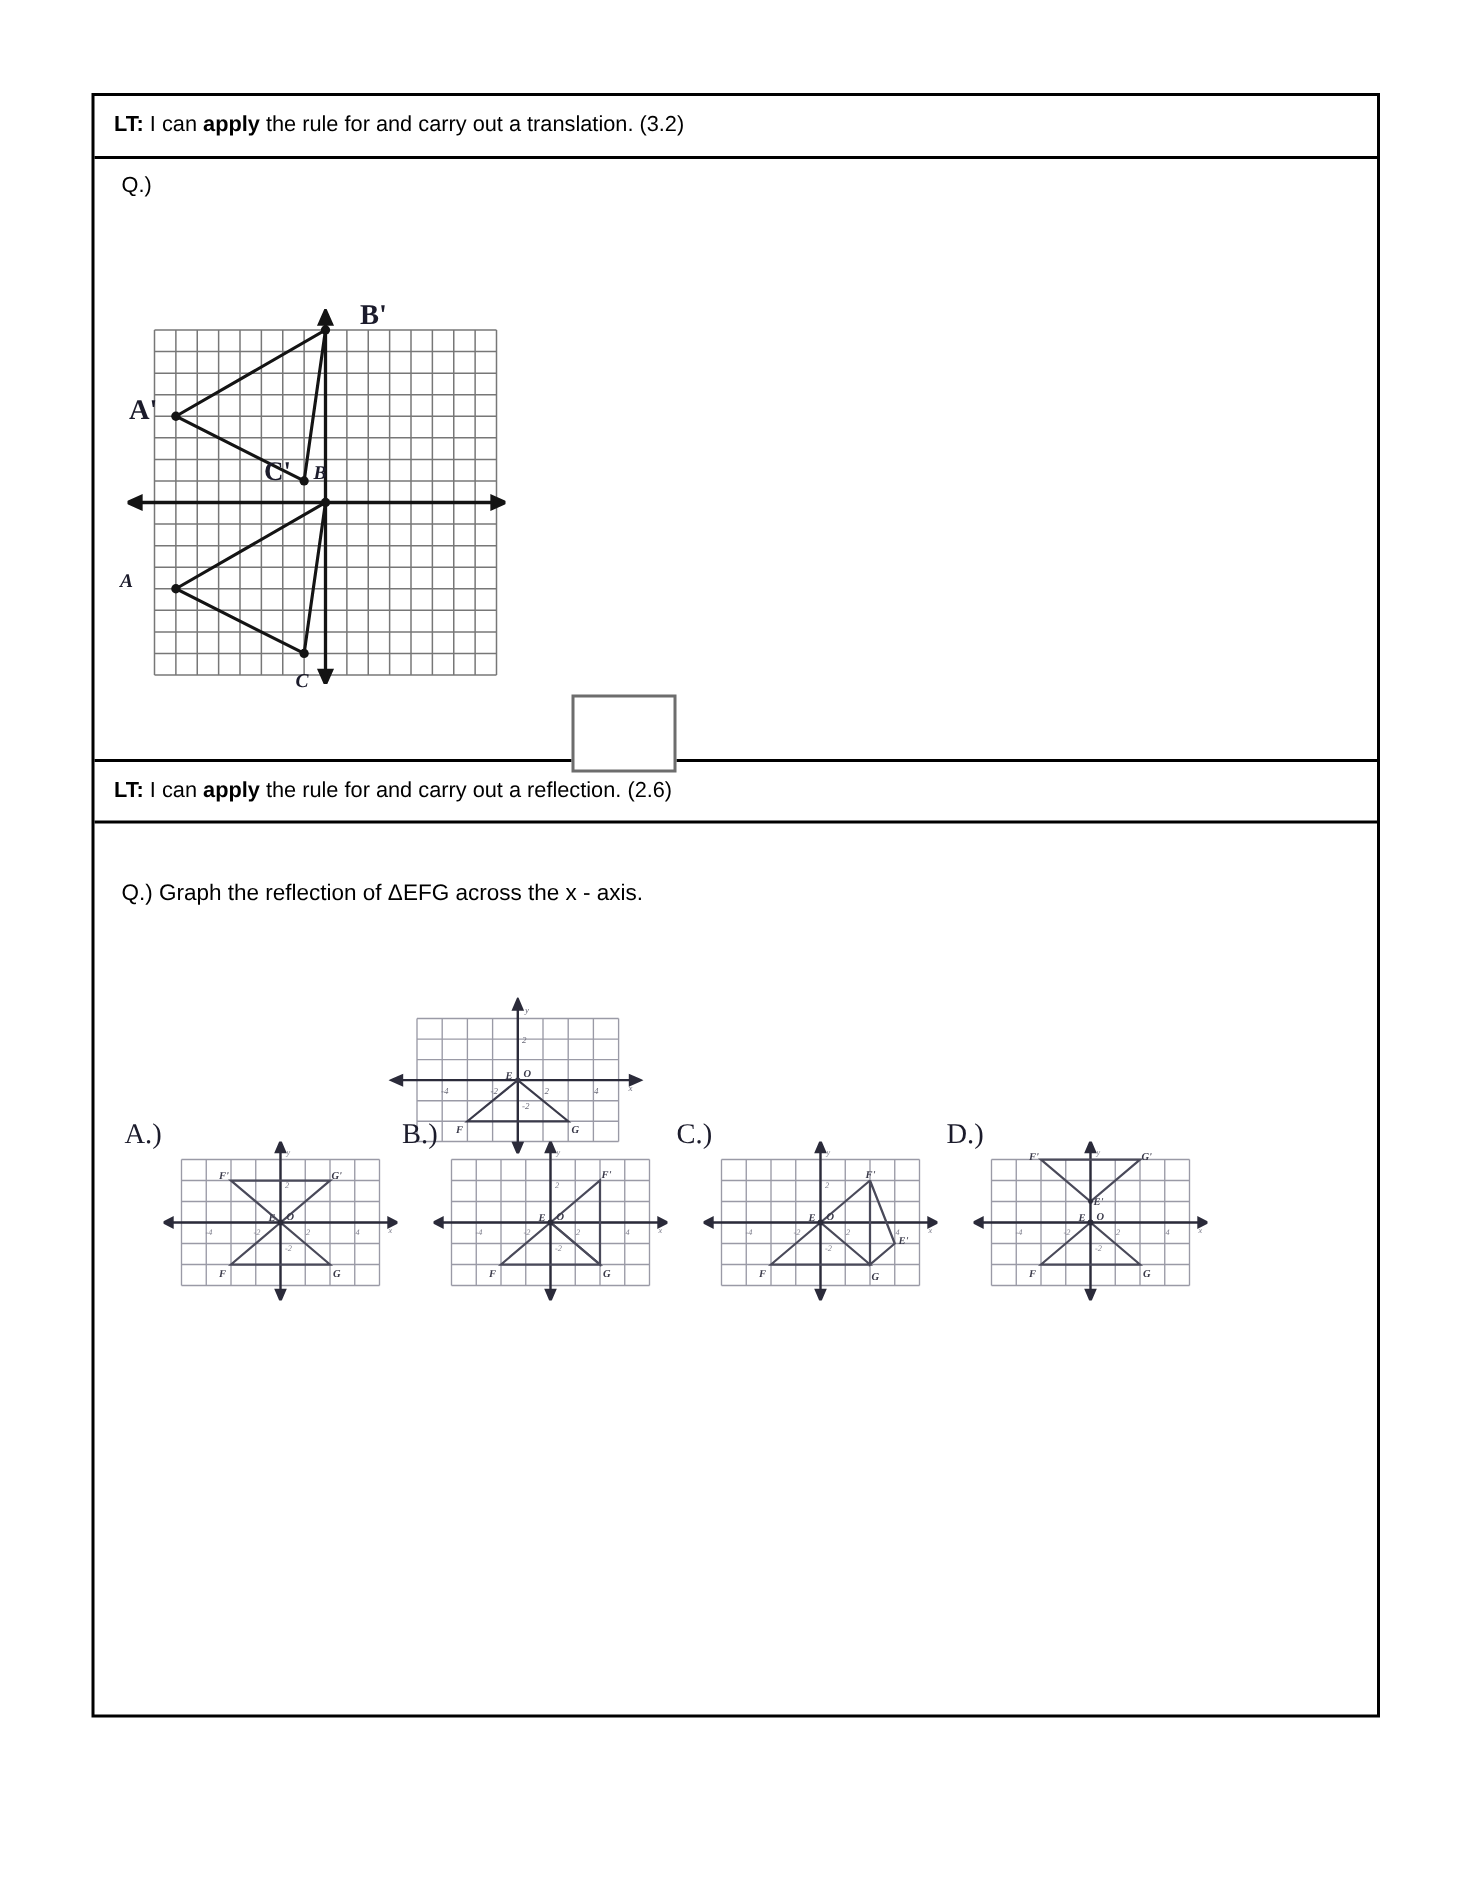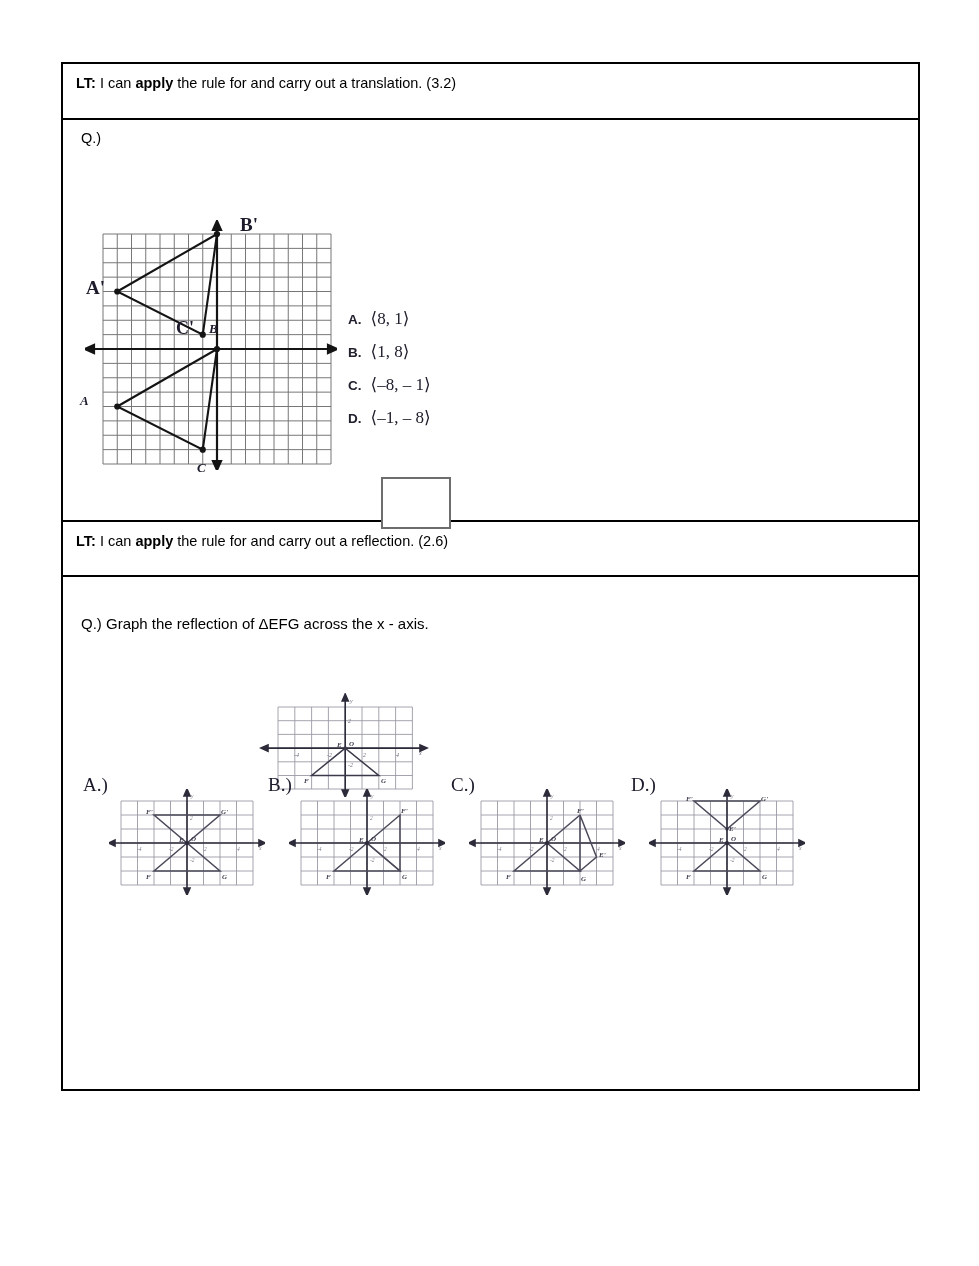--- a/index.html
+++ b/index.html
@@ -22,34 +22,34 @@
     left: 61px;
     top: 62px;
     width: 859px;
     border: 2px solid #000;
     box-sizing: border-box;
     background: #fff;
   }
 
   .lt-row {
     border-bottom: 2px solid #000;
-    padding: 10px 12px 24px 13px;
+    padding: 10px 12px 10px 13px;
     font-size: 14.5px;
     line-height: 1.35;
     color: #000;
   }
   .lt-row .lt-tag { font-weight: bold; }
   .lt-row .lt-bold { font-weight: bold; }
 
   .body-row {
     position: relative;
     box-sizing: border-box;
   }
   .body-row.translation { height: 402px; border-bottom: 2px solid #000; }
-  .body-row.reflection  { height: 512px; }
+  .body-row.reflection  { height: 594px; }
 
   
   .q-label {
     position: absolute;
     font-size: 14.5px;
     color: #000;
     white-space: nowrap;
   }
 
   
@@ -205,34 +205,20 @@
       </svg>
     </div>
 
     <div class="scanned" style="position:absolute; left:177px; top:94px; font-size:19px; font-weight:bold;">B'</div>
     <div class="scanned" style="position:absolute; left:23px; top:157px; font-size:19px; font-weight:bold;">A'</div>
     <div class="scanned" style="position:absolute; left:113px; top:198px; font-size:18px; font-weight:bold;">C'</div>
     <div class="scanned" style="position:absolute; left:146px; top:201px; font-size:13px; font-style:italic; font-weight:bold;">B</div>
     <div class="scanned" style="position:absolute; left:17px; top:273px; font-size:13px; font-style:italic; font-weight:bold;">A</div>
     <div class="scanned" style="position:absolute; left:134px; top:340px; font-size:13px; font-style:italic; font-weight:bold;">C</div>
 
-    <div class="choice-list">
-      <div class="choice">
-        <span class="ltr">A.</span><span>⟨8, 1⟩</span>
-      </div>
-      <div class="choice">
-        <span class="ltr">B.</span><span>⟨1, 8⟩</span>
-      </div>
-      <div class="choice">
-        <span class="ltr">C.</span><span>⟨–8, – 1⟩</span>
-      </div>
-      <div class="choice">
-        <span class="ltr">D.</span><span>⟨–1, – 8⟩</span>
-      </div>
-    </div>
 
     <div class="answer-box"></div>
   </div>
 
   <div class="lt-row">
     <span class="lt-tag">LT:</span><span> I can </span><span class="lt-bold">apply</span><span> the rule for and carry out a reflection. (2.6)</span>
   </div>
 
   <div class="body-row reflection">
 

